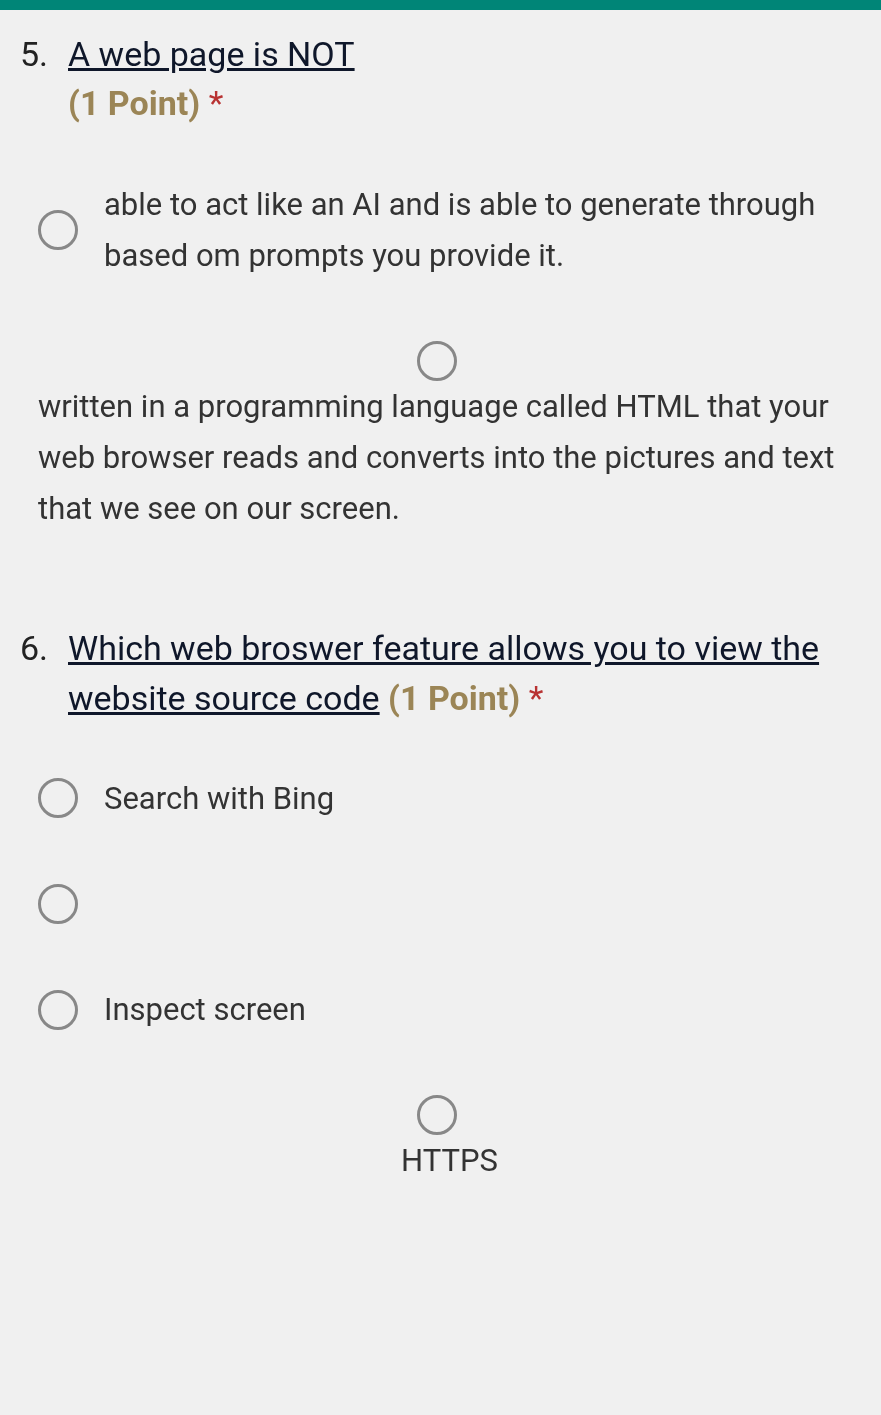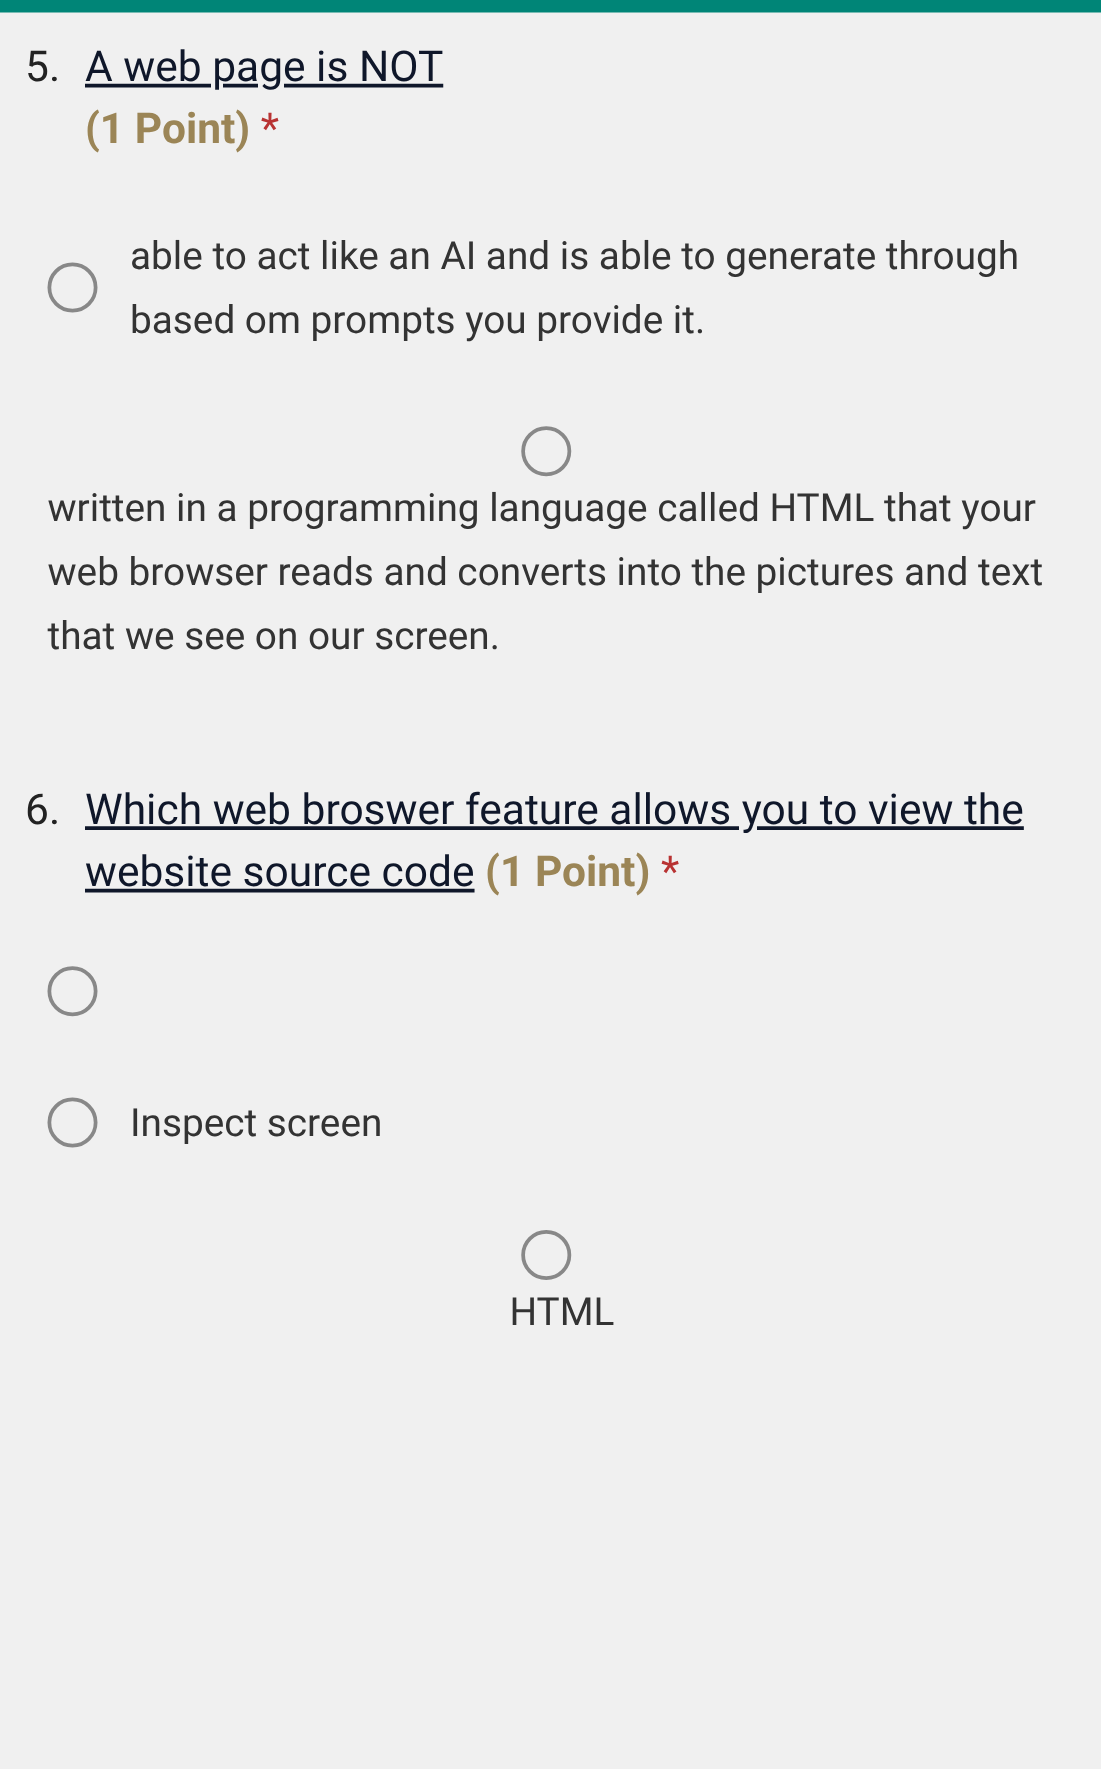--- a/index.html
+++ b/index.html
@@ -114,25 +114,29 @@
       <span class="question-number">6.</span>
       <div class="question-text-block">
         <span class="question-text">Which web broswer feature allows you to view the website source code</span>
         <span class="points">(1 Point)</span>
         <span class="required">*</span>
       </div>
     </div>
     <div class="options">
       <div class="option-row">
         <div class="radio"></div>
+        <span class="option-label">Search with Bing</span>
+      </div>
+      <div class="option-row">
+        <div class="radio"></div>
       </div>
       <div class="option-row">
         <div class="radio"></div>
         <span class="option-label">Inspect screen</span>
       </div>
       <div class="option-row">
         <div class="radio"></div>
-        <span class="option-label">HTML</span>
+        <span class="option-label">HTTPS</span>
       </div>
     </div>
   </div>
 
 </div>
 
 </body></html>

